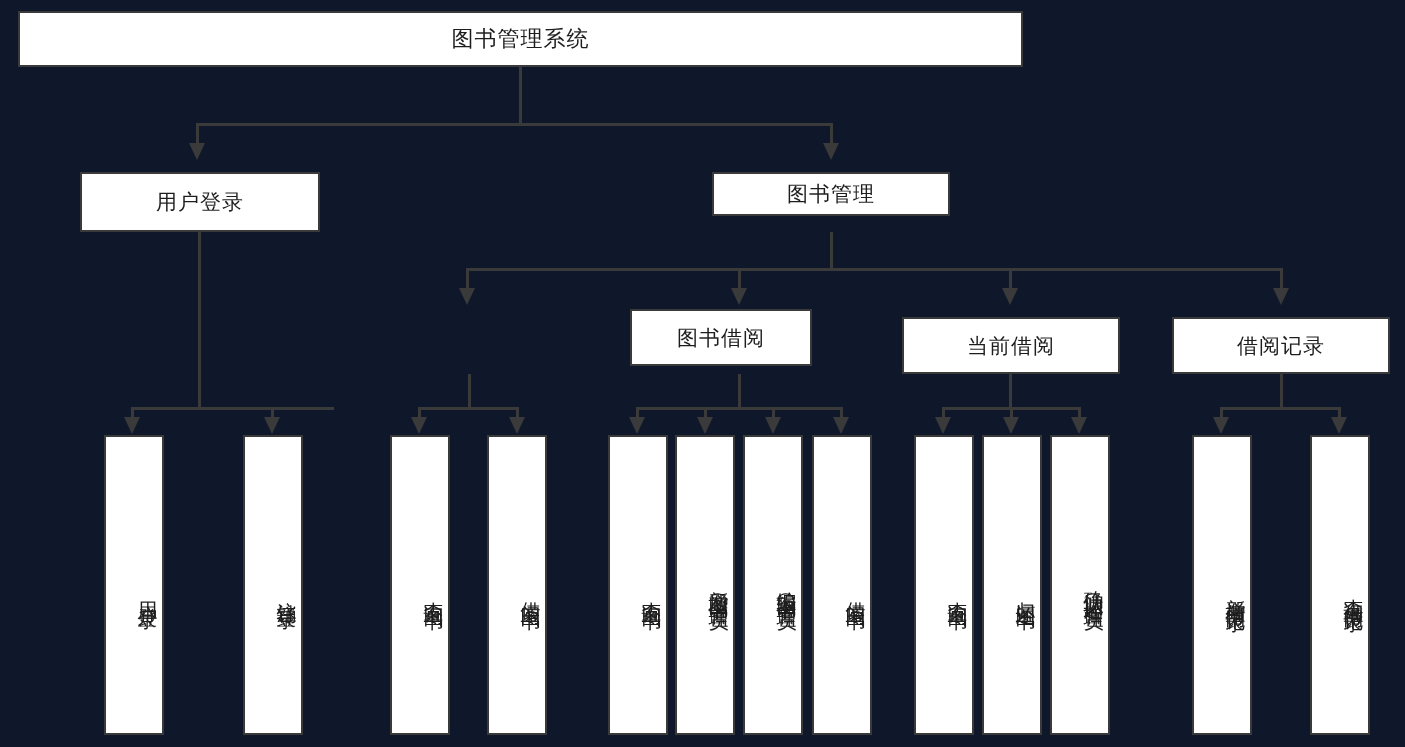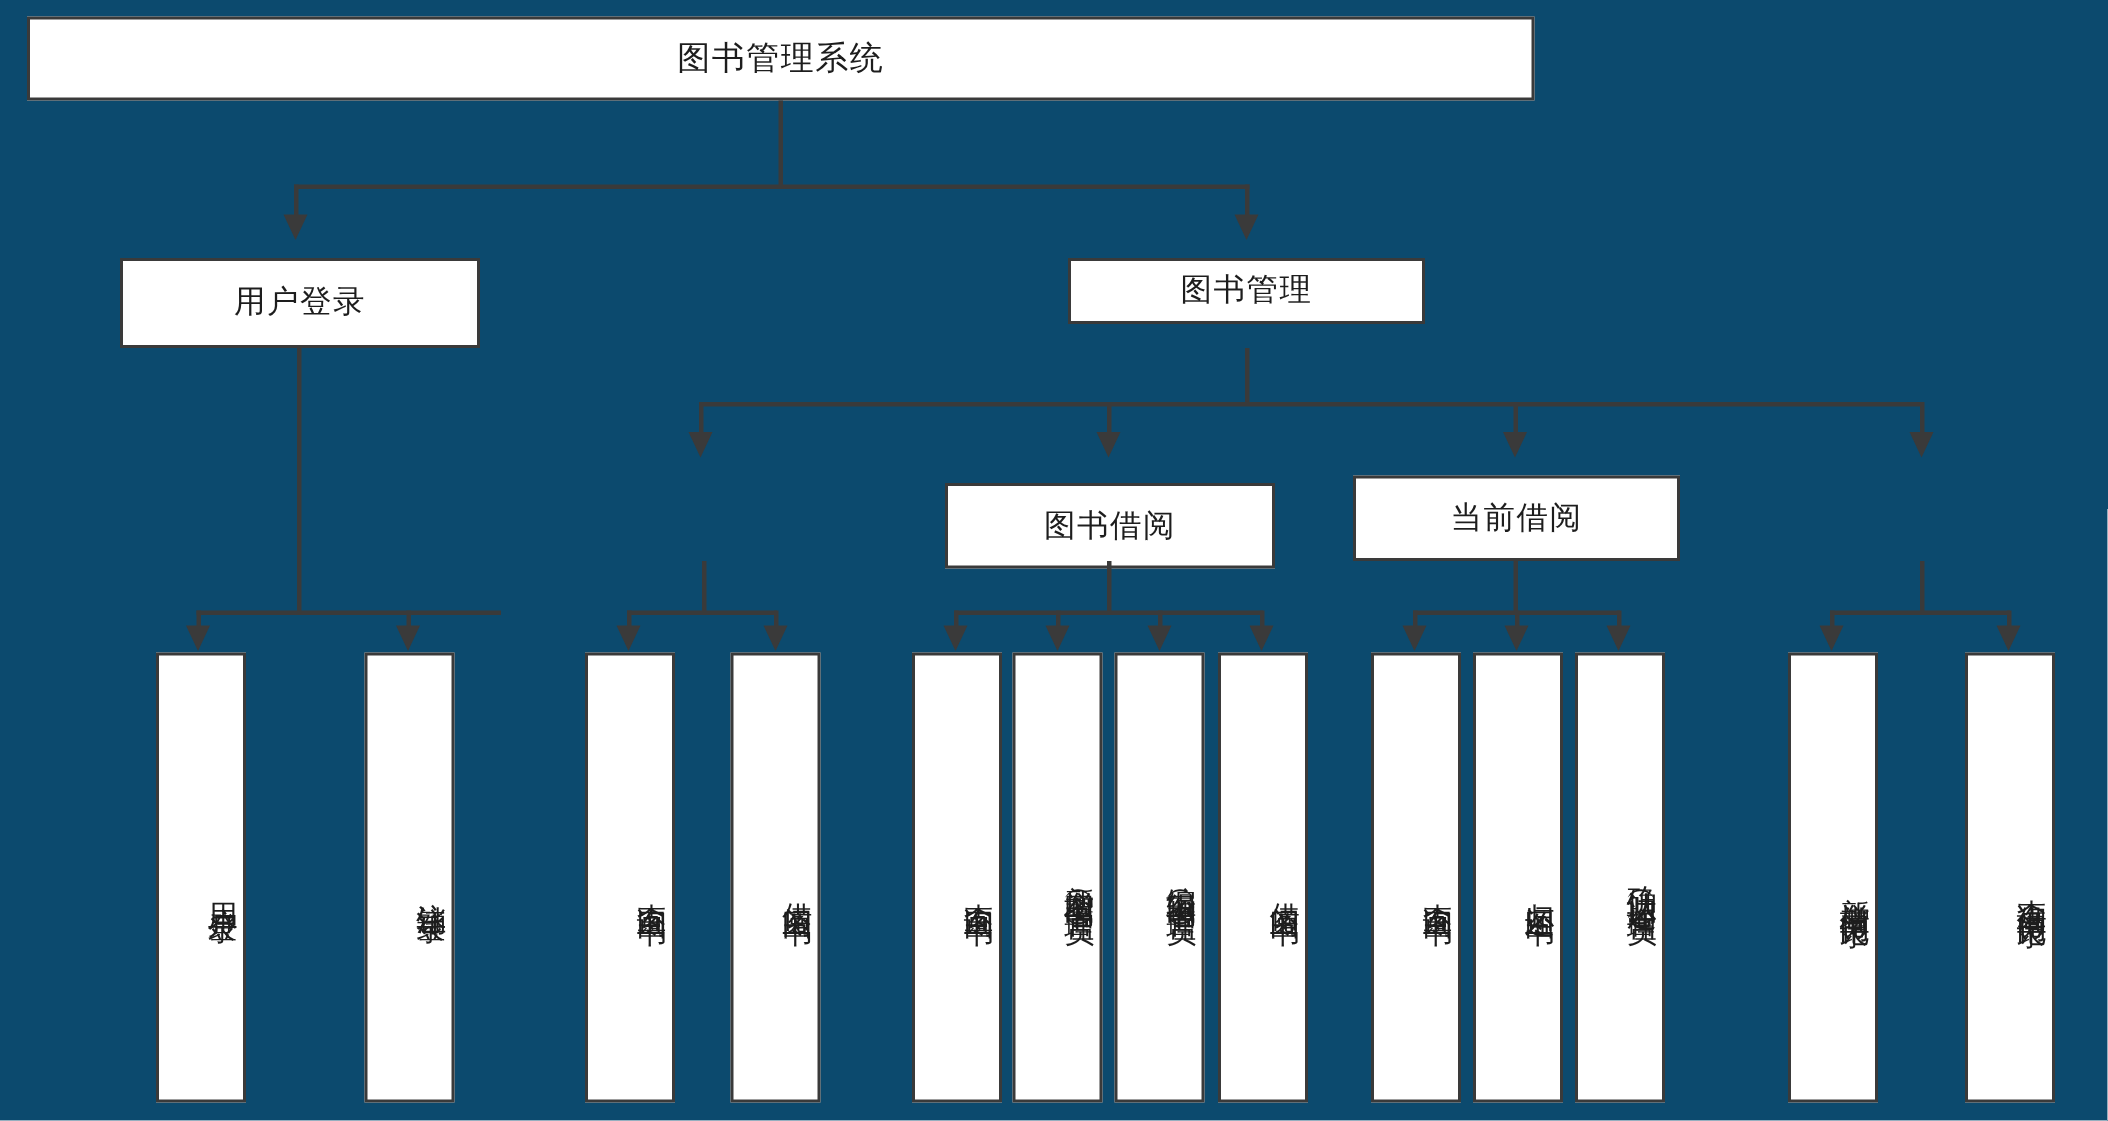--- a/index.html
+++ b/index.html
@@ -4,21 +4,21 @@
 <style>
   html,body{margin:0;padding:0;background:#ffffff;}
   body{
     font-family:"Liberation Sans","DejaVu Sans",sans-serif;
     -webkit-font-smoothing:antialiased;
   }
   #stage{
     position:relative;
     width:1405px;
     height:747px;
-    background:#0c4a6e;
+    background:#0f172a;
     overflow:hidden;
   }
   
   .node{
     position:absolute;
     box-sizing:border-box;
     background:#ffffff;
     border:2px solid #3a3a3a;
     display:flex;
     align-items:center;
@@ -94,22 +94,23 @@
   <div class="ln hline" style="left:466px;top:268px;width:814px;"></div>
   <div class="ln vline" style="left:466px;top:268px;height:22px;"></div>
   <div class="arrow" style="left:459px;top:288px;"></div>
   <div class="ln vline" style="left:738px;top:268px;height:22px;"></div>
   <div class="arrow" style="left:731px;top:288px;"></div>
   <div class="ln vline" style="left:1009px;top:268px;height:22px;"></div>
   <div class="arrow" style="left:1002px;top:288px;"></div>
   <div class="ln vline" style="left:1280px;top:268px;height:22px;"></div>
   <div class="arrow" style="left:1273px;top:288px;"></div>
 
-  <div class="node horiz" style="left:630px;top:322px;width:220px;height:57px;">图书借阅</div>
+  <div class="node horiz" style="left:630px;top:309px;width:182px;height:57px;">图书借阅</div>
   <div class="node horiz" style="left:902px;top:317px;width:218px;height:57px;">当前借阅</div>
+  <div class="node horiz" style="left:1172px;top:317px;width:218px;height:57px;">借阅记录</div>
 
   <div class="ln vline" style="left:198px;top:232px;height:178px;"></div>
   <div class="ln hline" style="left:131px;top:407px;width:203px;"></div>
   <div class="ln vline" style="left:131px;top:407px;height:12px;"></div>
   <div class="arrow" style="left:124px;top:417px;"></div>
   <div class="ln vline" style="left:271px;top:407px;height:12px;"></div>
   <div class="arrow" style="left:264px;top:417px;"></div>
 
   <div class="node vert" style="left:104px;top:435px;width:60px;height:300px;">用户登录</div>
   <div class="node vert" style="left:243px;top:435px;width:60px;height:300px;">注销登录</div>

